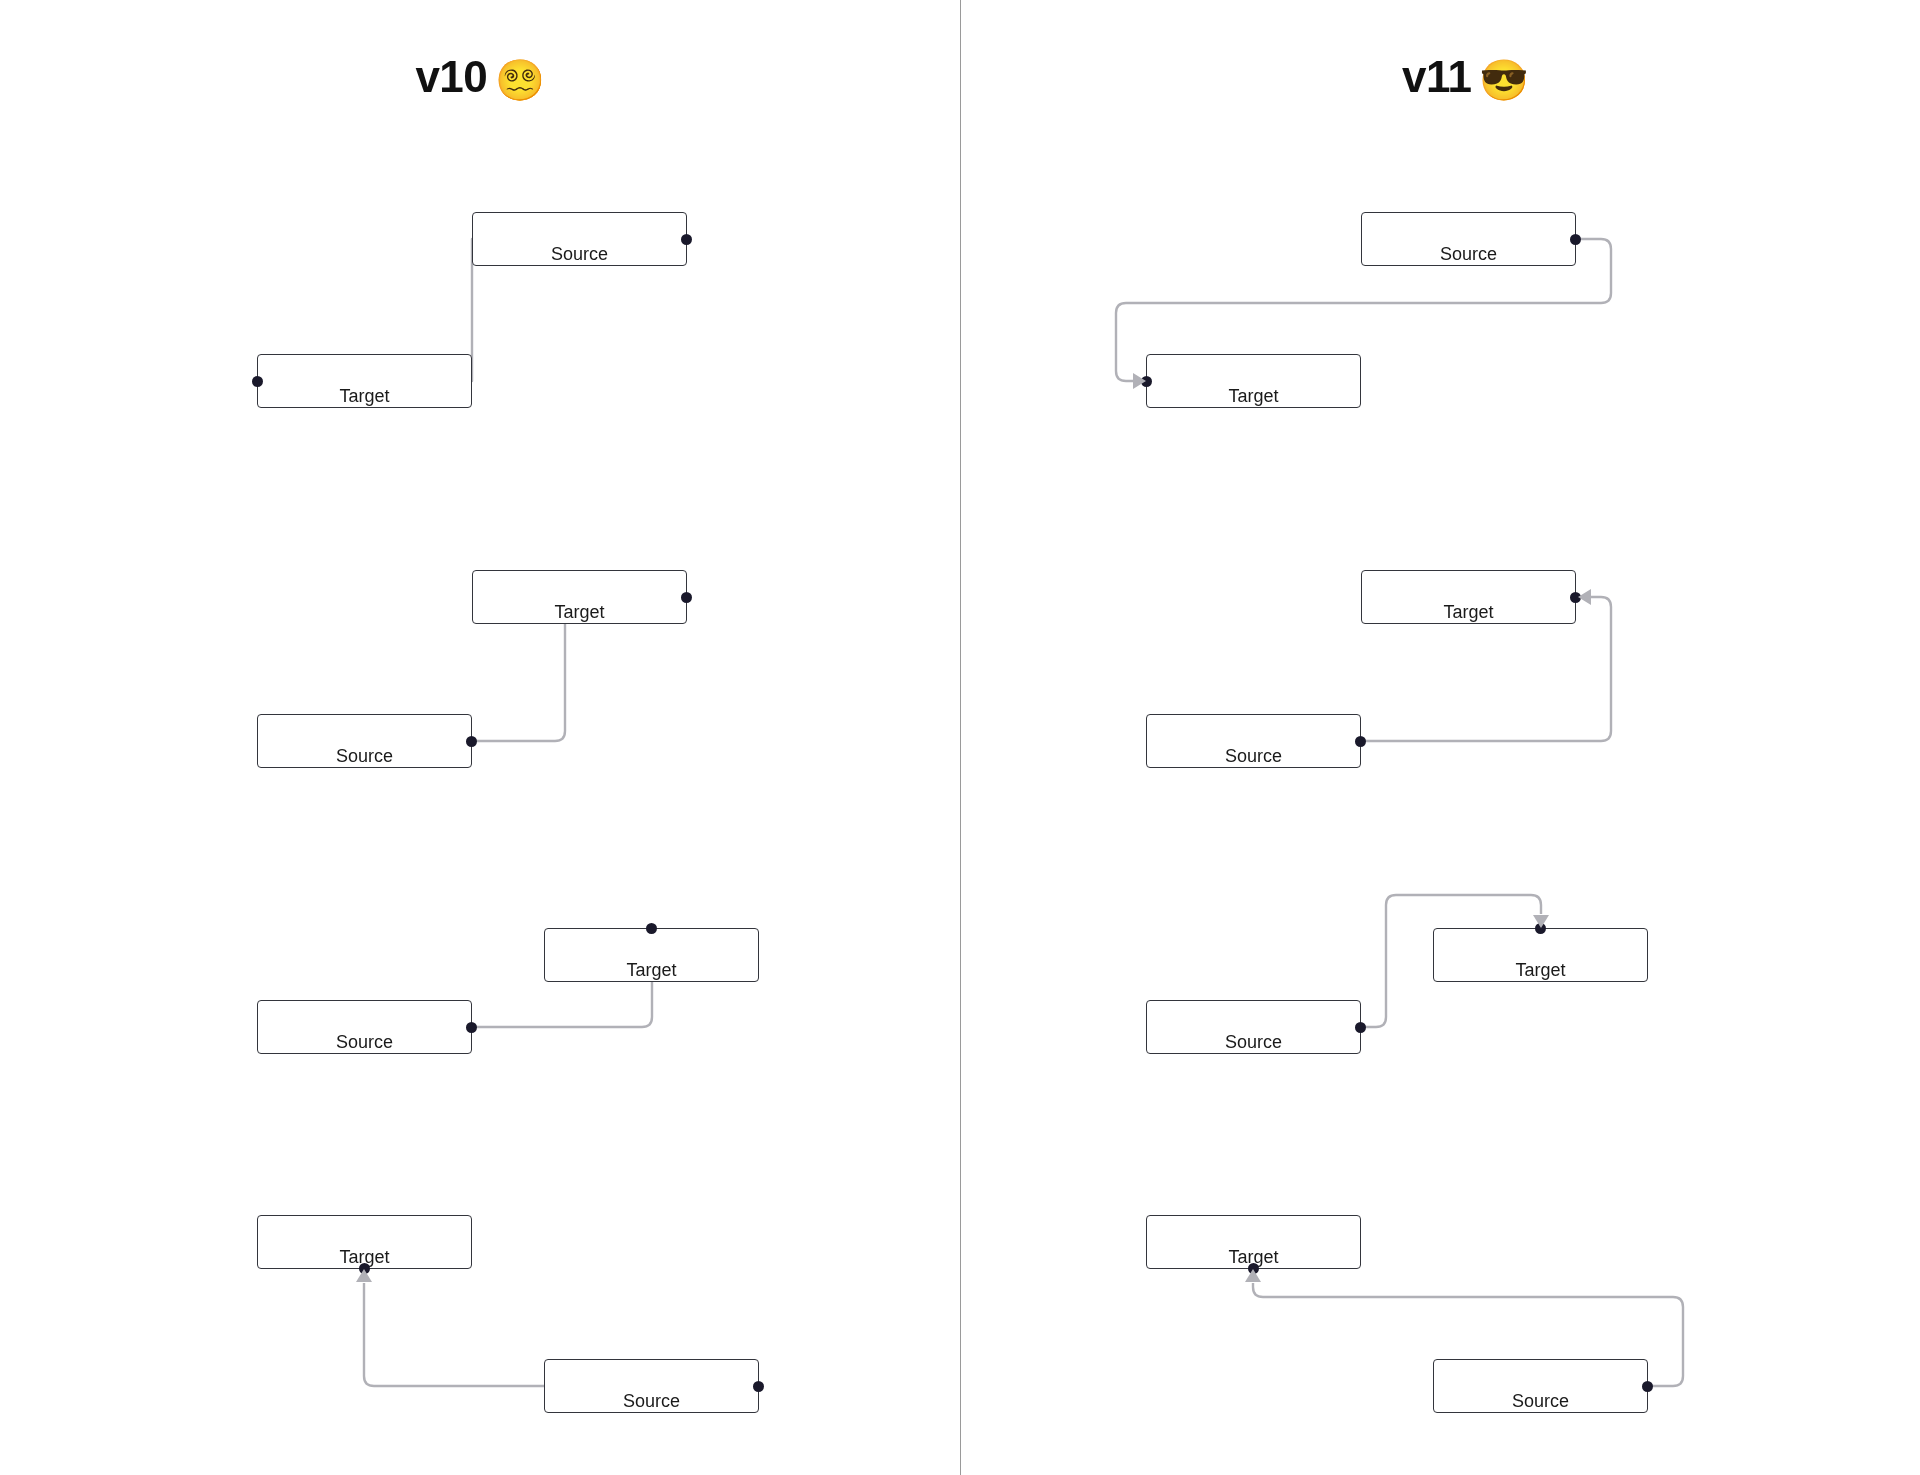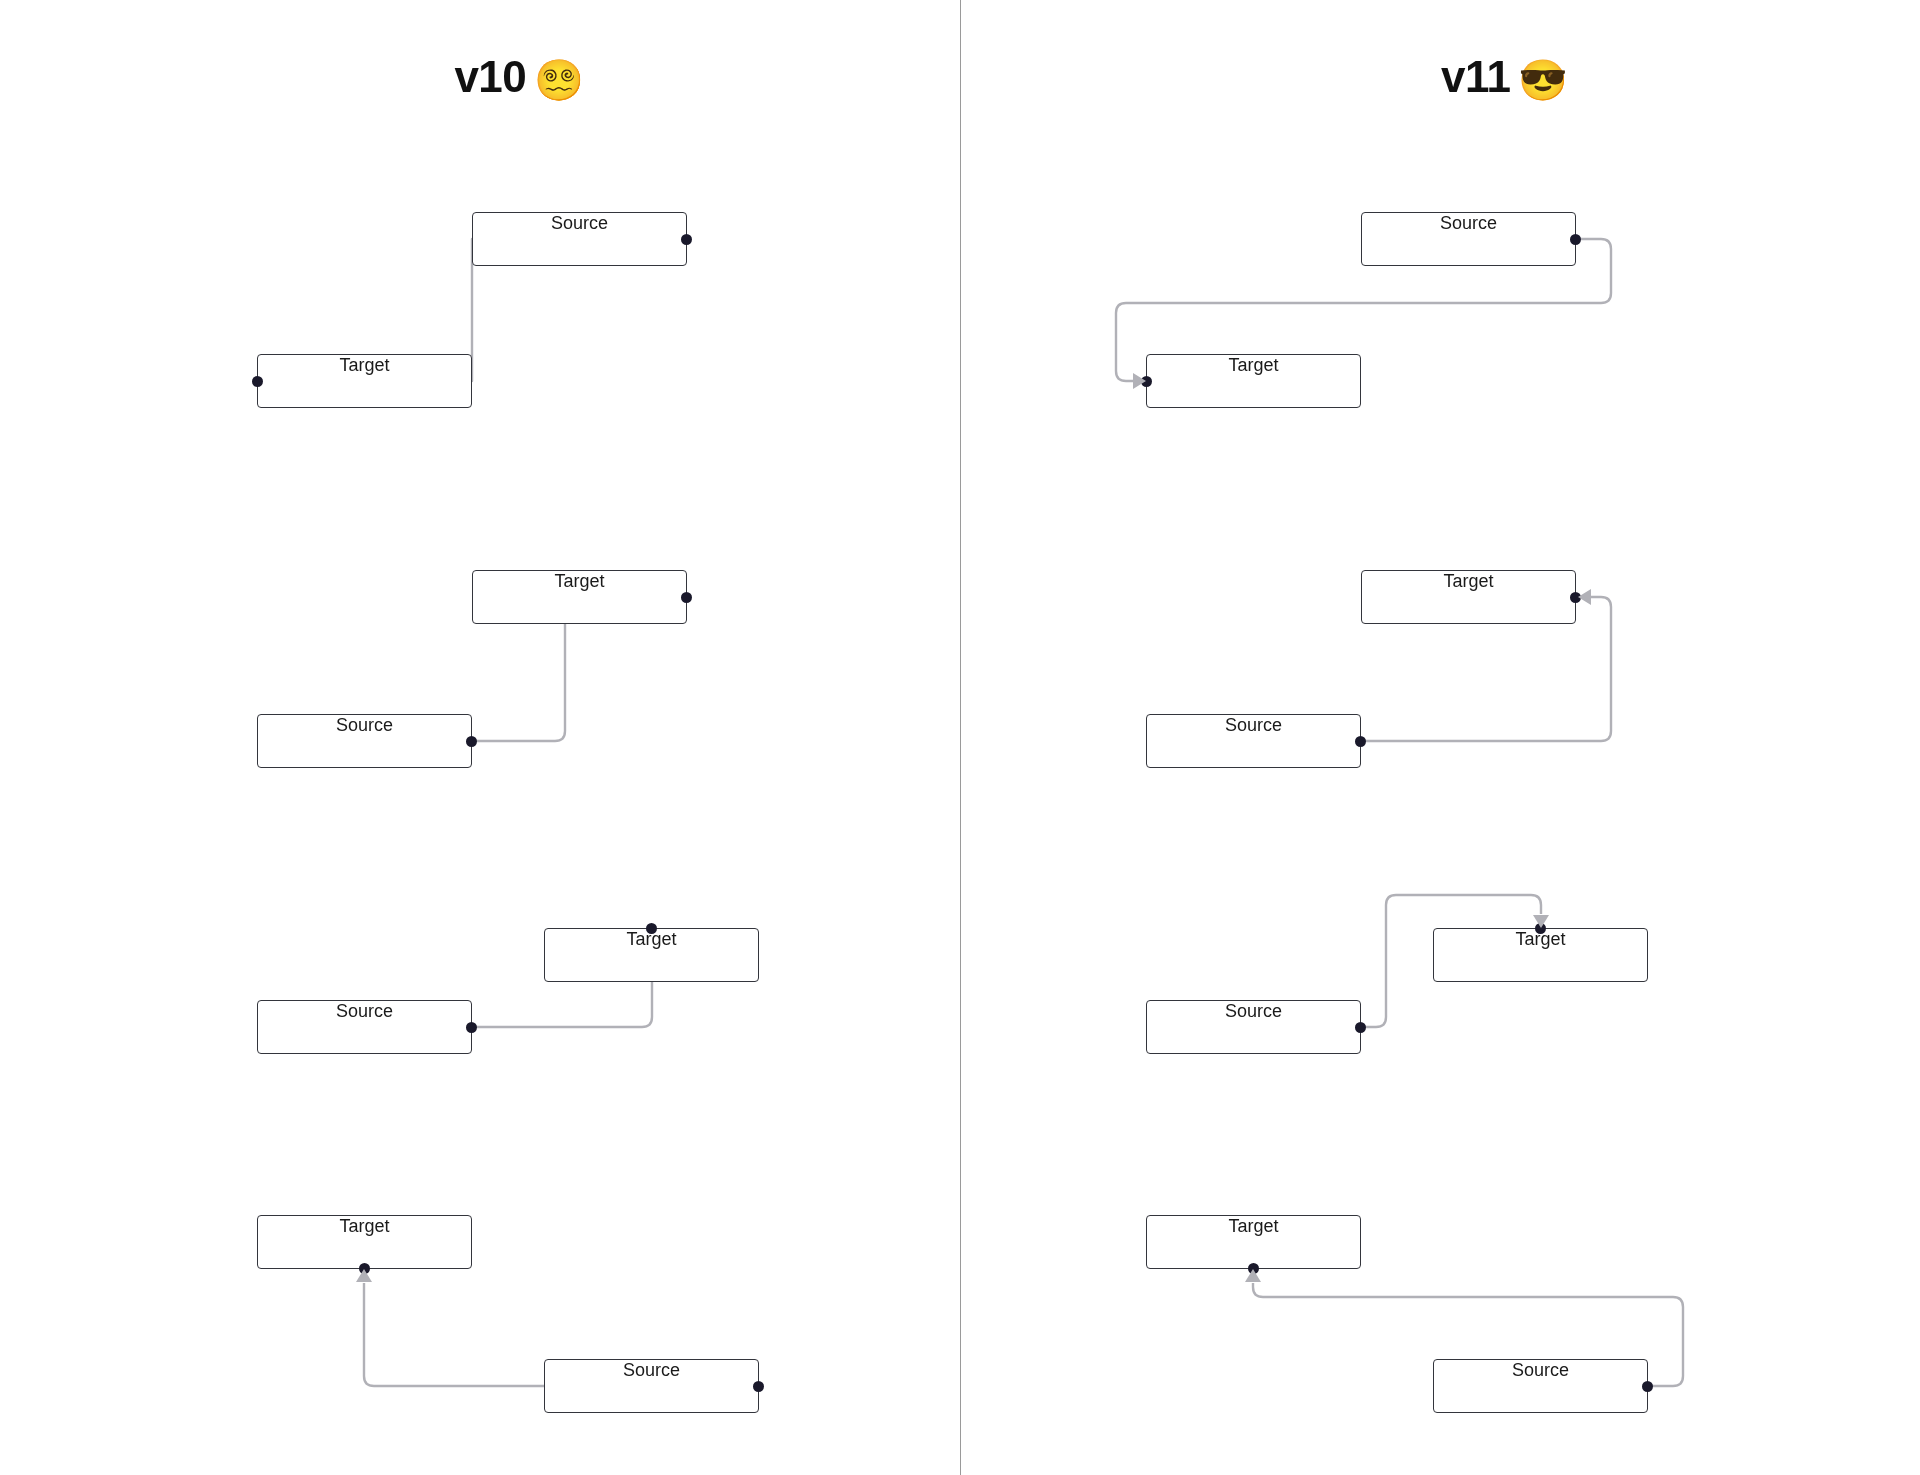--- a/index.html
+++ b/index.html
@@ -28,21 +28,20 @@
     top: 0;
     bottom: 0;
     width: 1px;
     background: #9a9a9a;
   }
 
   .pane {
     position: absolute;
     top: 0;
     height: 1425px;
-    margin-left: 39px;
   }
   .pane-left  { left: 0px;   width: 960px; }
   .pane-right { left: 986px; width: 959px; }
 
   .pane-title {
     position: absolute;
     top: 52px;
     width: 100%;
     text-align: center;
     font-size: 44px;
@@ -58,21 +57,21 @@
   }
 
   
   .node {
     position: absolute;
     box-sizing: border-box;
     background: #ffffff;
     border: 1px solid #33353c;
     border-radius: 4px;
     display: flex;
-    align-items: flex-start;
+    align-items: flex-end;
     justify-content: center;
     font-size: 18px;
     color: #1a1a1a;
     z-index: 3;
   }
 
   
   .handle {
     position: absolute;
     width: 11px;

